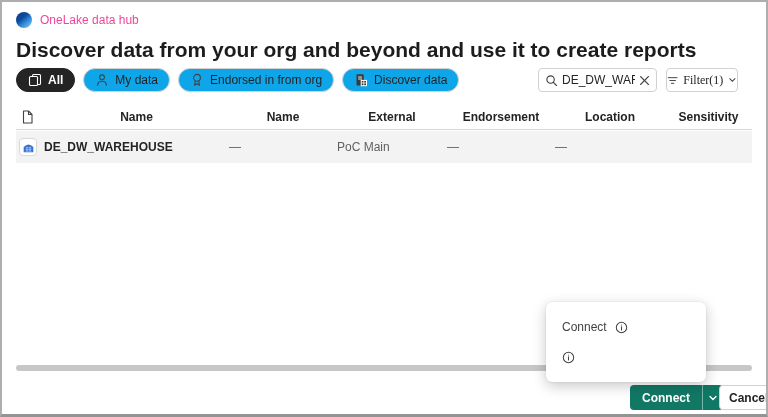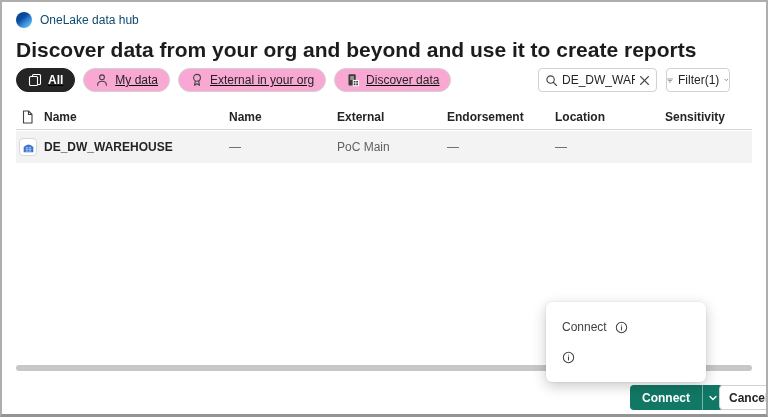--- a/index.html
+++ b/index.html
@@ -13,42 +13,42 @@
   *{box-sizing:border-box;}
   body{margin:0;background:#e8e8e8;font-family:"Liberation Sans",sans-serif;}
   .window{
     position:relative;width:768px;height:417px;background:#fff;overflow:hidden;
     border:2px solid #aeaeae;border-bottom:3px solid #949494;
   }
   
   .titlebar{position:absolute;left:14px;top:10px;display:flex;align-items:center;gap:8px;}
   .onelake-logo{width:16px;height:16px;border-radius:50%;
     background:linear-gradient(140deg,#0a3f8f 0%,#0d4a9b 38%,#2a7fd4 58%,#7fd9f5 100%);}
-  .titlebar .label{font-size:12px;color:#0c4a6e;}
+  .titlebar .label{font-size:12px;color:#ec4899;}
   
   .heading{position:absolute;left:14px;top:36px;font-size:21px;font-weight:700;color:#1c1c1c;}
   
-  .pill-row{position:absolute;left:14px;top:66px;display:flex;gap:8px;text-decoration:underline;}
-  .pill{height:24px;border-radius:12px;border:1px solid var(--border-gray);background:#f9a8d4;
+  .pill-row{position:absolute;left:14px;top:66px;display:flex;gap:8px;}
+  .pill{height:24px;border-radius:12px;border:1px solid var(--border-gray);background:#0ea5e9;
     display:inline-flex;align-items:center;gap:6px;padding:0 11px;font-size:12px;color:var(--text-primary);cursor:pointer;}
   .pill.selected{background:var(--pill-selected-bg);border-color:var(--pill-selected-bg);color:#fff;font-weight:600;}
   .pill svg{flex:0 0 auto;}
   
   .searchbox{position:absolute;left:536px;top:66px;width:119px;height:24px;border:1px solid var(--border-gray);
     border-radius:4px;display:flex;align-items:center;gap:4px;padding:0 6px;background:#fff;}
   .searchbox input{border:none;outline:none;flex:1;min-width:0;font-size:12px;color:var(--text-primary);
     font-family:"Liberation Sans",sans-serif;background:transparent;padding:0;}
   .icon-btn{display:flex;align-items:center;justify-content:center;cursor:pointer;background:none;border:none;padding:0;}
-  .filter-btn{position:absolute;left:664px;top:66px;width:64px;height:24px;border:1px solid var(--border-gray);
+  .filter-btn{position:absolute;left:664px;top:66px;width:72px;height:24px;border:1px solid var(--border-gray);
     border-radius:4px;background:#fff;display:flex;align-items:center;justify-content:center;gap:5px;
-    font-size:12px;color:var(--text-primary);cursor:pointer;}
+    font-size:12px;color:var(--text-primary);cursor:pointer;font-family:Liberation Serif, serif;}
   
   .grid-cols{display:grid;grid-template-columns:28px 185px 108px 110px 108px 110px 1fr;align-items:center;}
   .table-header{position:absolute;left:14px;right:14px;top:103px;height:25px;
-    font-size:12px;font-weight:600;color:var(--text-primary);border-bottom:1px solid #d6d6d6;}
+    font-size:12px;font-weight:600;color:var(--text-primary);border-bottom:1px solid #d6d6d6;text-align:center;}
   .table-row{position:absolute;left:14px;right:14px;top:129px;height:32px;background:var(--row-selected-bg);
     font-size:12px;color:var(--text-secondary);cursor:pointer;}
   .table-row .name{font-weight:700;color:var(--text-primary);}
   .type-chip{width:18px;height:18px;background:#fff;border:1px solid #d8d8d8;border-radius:4px;
     display:flex;align-items:center;justify-content:center;margin-left:3px;}
   .header-doc{margin-left:5px;display:flex;}
   
   .hscrollbar{position:absolute;left:14px;right:14px;top:363px;height:6px;background:#c9c7c5;border-radius:3px;cursor:pointer;}
   
   .popup{position:absolute;left:544px;top:300px;width:160px;height:80px;background:#fff;border-radius:6px;
@@ -90,21 +90,21 @@
         <circle cx="7" cy="4.3" r="2.4"></circle>
         <path d="M2.6,12.2 c0-2.6 2-4 4.4-4 s4.4,1.4 4.4,4"></path>
       </svg>
       <span>My data</span>
     </div>
     <div class="pill">
       <svg width="14" height="14" viewBox="0 0 14 14" fill="none" stroke="#424242" stroke-width="1.1" stroke-linejoin="round">
         <circle cx="7" cy="4.8" r="3.4"></circle>
         <path d="M5.4,7.8 L4.5,12.3 L7,10.8 L9.5,12.3 L8.6,7.8"></path>
       </svg>
-      <span>External in your org</span>
+      <span>Endorsed in from org</span>
     </div>
     <div class="pill">
       <svg width="14" height="14" viewBox="0 0 14 14">
         <rect x="2.5" y="1.2" width="7.2" height="11.4" rx="1" fill="#3a3a3a"></rect>
         <line x1="4.2" y1="4" x2="8" y2="4" stroke="#fff" stroke-width="0.9"></line>
         <line x1="4.2" y1="6" x2="8" y2="6" stroke="#fff" stroke-width="0.9"></line>
         <rect x="7.2" y="7.4" width="5.3" height="5.3" fill="#3a3a3a" stroke="#fff" stroke-width="1"></rect>
         <line x1="7.2" y1="10" x2="12.5" y2="10" stroke="#fff" stroke-width="0.8"></line>
         <line x1="9.8" y1="7.4" x2="9.8" y2="12.7" stroke="#fff" stroke-width="0.8"></line>
       </svg>

